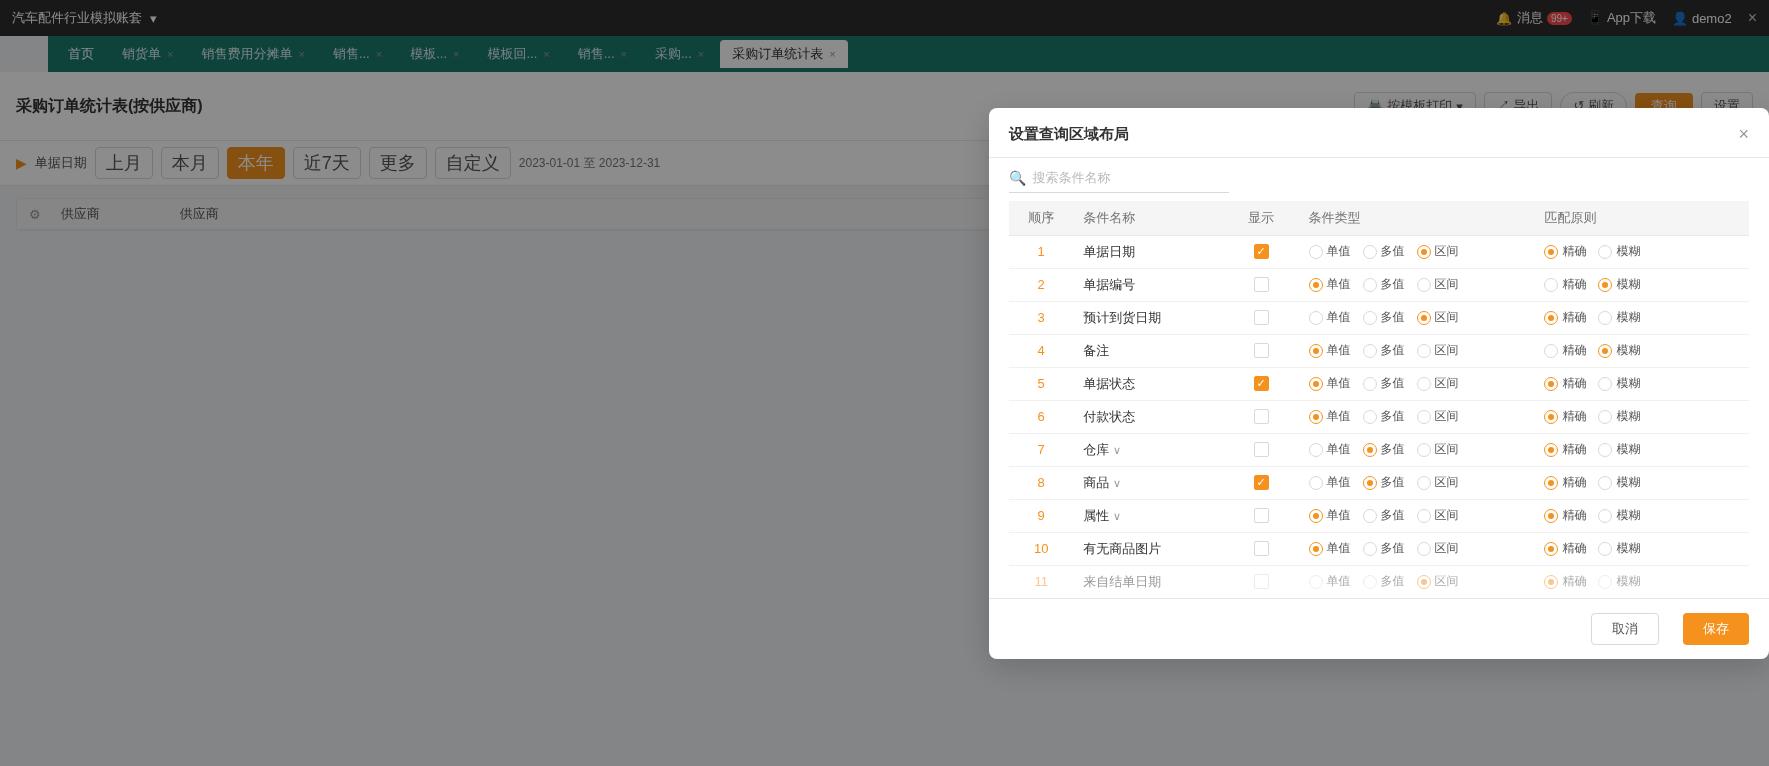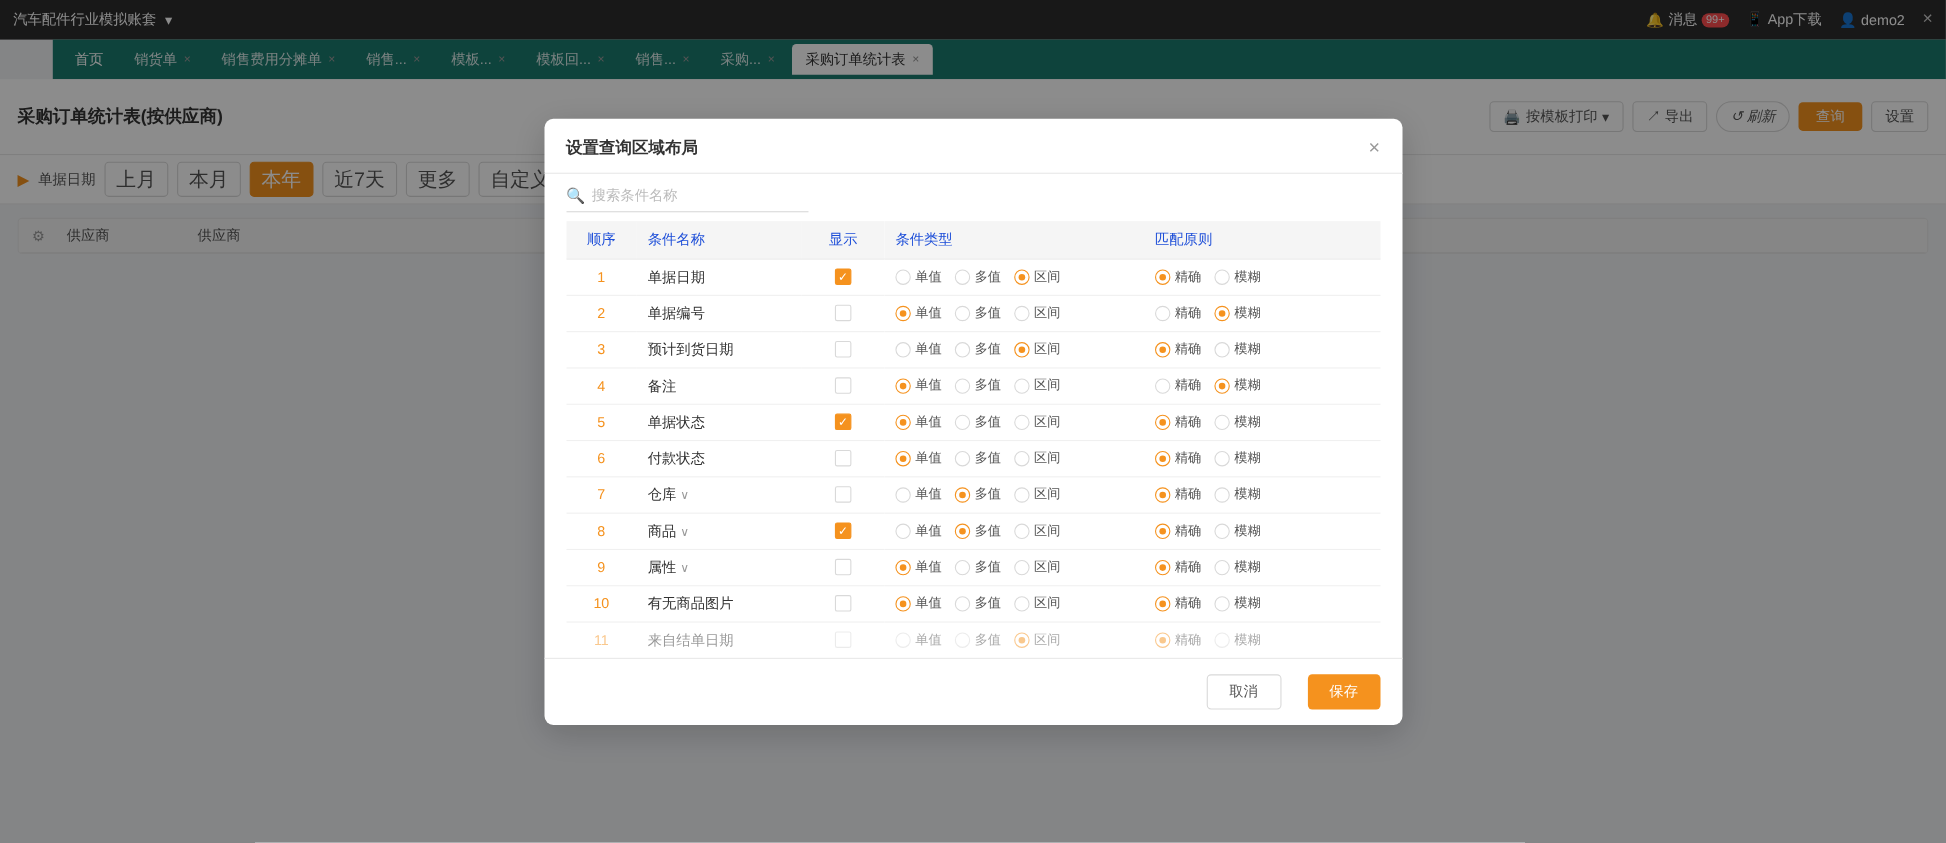--- a/index.html
+++ b/index.html
@@ -52,21 +52,21 @@
       padding: 20px 16px;
       display: flex;
       align-items: center;
       justify-content: space-between;
       border-bottom: 1px solid #e8e8e8;
     }
     .page-title { font-size: 16px; font-weight: 600; color: #333; }
     .page-actions { display: flex; align-items: center; gap: 8px; }
     .btn-print { border: 1px solid #d9d9d9; background: #fff; padding: 4px 12px; border-radius: 4px; cursor: pointer; font-size: 13px; color: #555; display: flex; align-items: center; gap: 4px; }
     .btn-export { border: 1px solid #d9d9d9; background: #fff; padding: 4px 12px; border-radius: 4px; cursor: pointer; font-size: 13px; color: #555; }
-    .btn-refresh { border: 1px solid #d9d9d9; background: #fff; padding: 4px 12px; border-radius: 14px; cursor: pointer; font-size: 13px; color: #555; font-style: italic; }
+    .btn-refresh { border: 1px solid #d9d9d9; background: #fff; padding: 4px 12px; border-radius: 14px; cursor: pointer; font-size: 13px; color: #555; }
     .btn-query { background: #f5921e; color: #fff; border: none; padding: 4px 16px; border-radius: 4px; cursor: pointer; font-size: 13px; }
     .btn-settings { border: 1px solid #d9d9d9; background: #fff; padding: 4px 12px; border-radius: 4px; cursor: pointer; font-size: 13px; color: #555; font-family: Liberation Mono, monospace; }
 
     
     .filter-bar {
       background: #fff;
       padding: 6px 16px;
       display: flex;
       align-items: center;
       gap: 8px;
@@ -98,21 +98,21 @@
     .settings-icon { color: #999; cursor: pointer; }
 
     
     .overlay {
       position: fixed;
       top: 0; left: 0; right: 0; bottom: 0;
       background: rgba(0,0,0,0.45);
       z-index: 100;
       display: flex;
       align-items: center;
-      justify-content: center;
+      justify-content: flex-end;
     }
 
     
     .modal {
       background: #fff;
       border-radius: 8px;
       width: 780px;
       max-height: 680px;
       display: flex;
       flex-direction: column;
@@ -178,21 +178,21 @@
       padding: 0 20px;
     }
     .modal-table {
       width: 100%;
       border-collapse: collapse;
     }
     .modal-table thead tr th {
       background: #f5f5f5;
       padding: 8px 10px;
       font-size: 13px;
-      color: #1d4ed8;
+      color: #737373;
       font-weight: 500;
       border-bottom: 1px solid #e8e8e8;
       text-align: left;
     }
     .modal-table thead tr th:first-child { width: 60px; text-align: center; }
     .modal-table thead tr th:nth-child(2) { width: 140px; }
     .modal-table thead tr th:nth-child(3) { width: 70px; text-align: center; }
     .modal-table thead tr th:nth-child(4) { width: 220px; }
     .modal-table thead tr th:nth-child(5) { width: 200px; }
 

